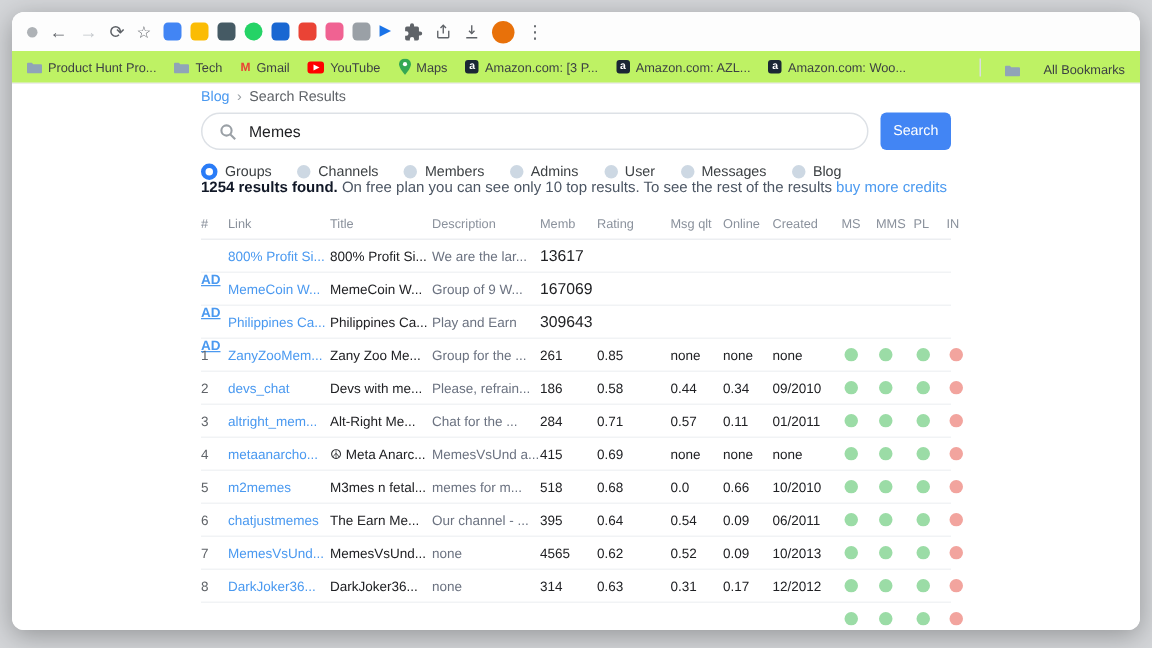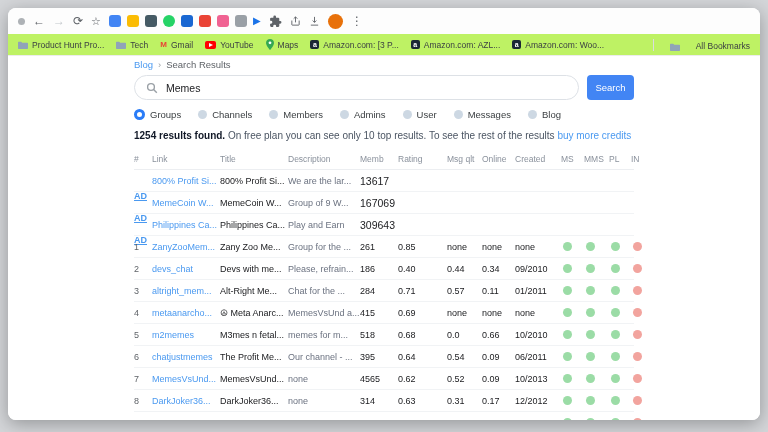--- a/index.html
+++ b/index.html
@@ -41,21 +41,21 @@
   .bsep{color:#9aa0a6;}
   .bcur{color:#5f6368;}
   .search-row{display:flex;gap:8px;margin-top:5px;align-items:center;}
   .search-input{flex:1;height:25px;border:1px solid #dde1e6;border-radius:13px;display:flex;align-items:center;gap:8px;padding:0 11px;background:#fff;}
   .search-value{font-size:10.5px;color:#202124;}
   .search-btn{width:47px;height:25px;border:none;border-radius:4px;background:var(--accent);color:#fff;font-size:9.5px;font-family:inherit;cursor:pointer;}
   .filters{display:flex;gap:17px;margin-top:9px;align-items:center;}
   .filter{display:flex;gap:5px;align-items:center;font-size:9.5px;color:#3c4043;cursor:pointer;}
   .radio{width:9px;height:9px;border-radius:50%;background:#cdd8e3;flex:none;}
   .radio.sel{width:11px;height:11px;background:#fff;border:3.5px solid #2a7cf7;}
-  .summary{margin-top:10px;font-size:10px;color:#4b5563;}
+  .summary{font-size:10px;color:#4b5563;}
   .sum-bold{font-weight:bold;color:#111827;}
   .sum-link{color:var(--link);cursor:pointer;}
   .table{margin-top:8px;}
   .thead{display:flex;color:#8a919c;font-size:8.5px;padding:5px 0;border-bottom:1px solid #eceef1;}
   .row{display:flex;align-items:center;height:22px;border-bottom:1px solid #f1f3f5;font-size:9px;color:#202124;}
   .cell{padding-right:4px;overflow:hidden;white-space:nowrap;flex:none;}
   .c0{width:18px}.c1{width:68px}.c2{width:68px}.c3{width:72px}.c4{width:38px}
   .c5{width:49px}.c6{width:35px}.c7{width:33px}.c8{width:46px}
   .c9{width:23px}.c10{width:25px}.c11{width:22px}.c12{width:18px}
   a.link{color:var(--link);text-decoration:none;cursor:pointer;}
@@ -325,21 +325,21 @@
                 <span class="cell c12 dotcell">
                   <span class="dot red"></span>
                 </span>
               </div>
               <div class="row">
                 <span class="cell c0 numcell">2</span>
                 <a class="cell c1 link">devs_chat</a>
                 <span class="cell c2">Devs with me...</span>
                 <span class="cell c3 desc">Please, refrain...</span>
                 <span class="cell c4">186</span>
-                <span class="cell c5">0.40</span>
+                <span class="cell c5">0.58</span>
                 <span class="cell c6">0.44</span>
                 <span class="cell c7">0.34</span>
                 <span class="cell c8">09/2010</span>
                 <span class="cell c9 dotcell">
                   <span class="dot green"></span>
                 </span>
                 <span class="cell c10 dotcell">
                   <span class="dot green"></span>
                 </span>
                 <span class="cell c11 dotcell">
@@ -414,21 +414,21 @@
                 <span class="cell c11 dotcell">
                   <span class="dot green"></span>
                 </span>
                 <span class="cell c12 dotcell">
                   <span class="dot red"></span>
                 </span>
               </div>
               <div class="row">
                 <span class="cell c0 numcell">6</span>
                 <a class="cell c1 link">chatjustmemes</a>
-                <span class="cell c2">The Profit Me...</span>
+                <span class="cell c2">The Earn Me...</span>
                 <span class="cell c3 desc">Our channel - ...</span>
                 <span class="cell c4">395</span>
                 <span class="cell c5">0.64</span>
                 <span class="cell c6">0.54</span>
                 <span class="cell c7">0.09</span>
                 <span class="cell c8">06/2011</span>
                 <span class="cell c9 dotcell">
                   <span class="dot green"></span>
                 </span>
                 <span class="cell c10 dotcell">

